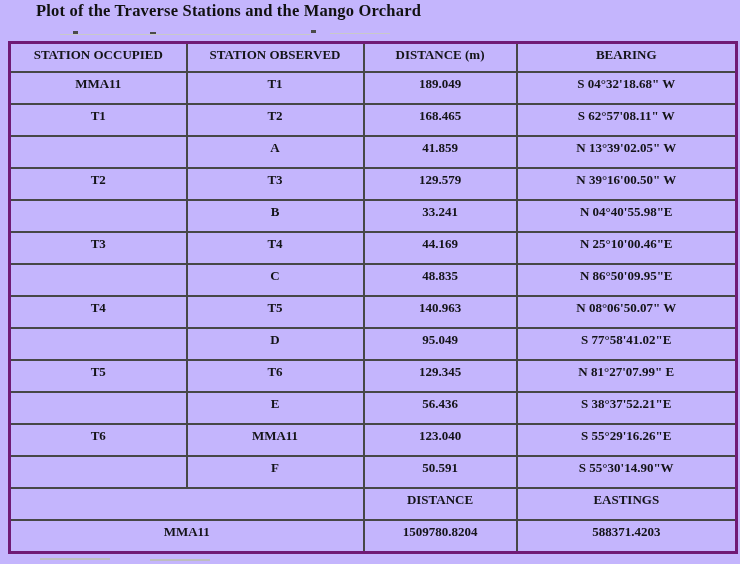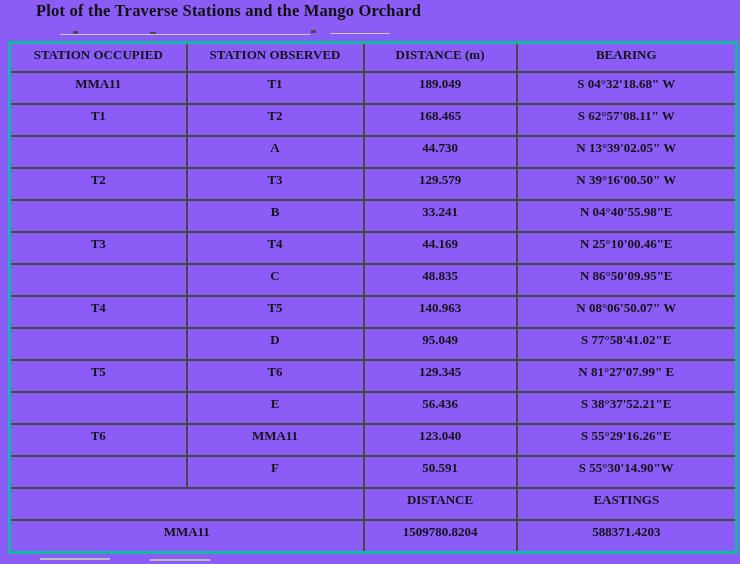--- a/index.html
+++ b/index.html
@@ -1,41 +1,41 @@
 <!DOCTYPE html>
 <html><head>
 <meta charset="utf-8">
 <style>
   html, body { margin: 0; padding: 0; background: #ffffff; }
   .page {
     position: relative;
     width: 740px;
     height: 564px;
-    background: #8b5cf6;
+    background: #c4b5fd;
     overflow: hidden;
     font-family: "Liberation Serif", serif;
   }
   .title {
     position: absolute;
     left: 36px;
     top: 1px;
     font-size: 16.5px;
     font-weight: 700;
     color: #111111;
     letter-spacing: 0.2px;
     white-space: nowrap;
   }
   table.traverse {
     position: absolute;
     left: 8px;
     top: 41px;
     width: 727px;
     border-collapse: collapse;
     table-layout: fixed;
-    border: 3px solid #14b8a6;
+    border: 3px solid #701a75;
   }
   table.traverse th,
   table.traverse td {
     border: 2px solid #474747;
     font-family: "Liberation Serif", serif;
     font-size: 13px;
     font-weight: 700;
     color: #141418;
     text-align: center;
     vertical-align: top;
@@ -86,21 +86,21 @@
       </tr>
       <tr>
         <td>T1</td>
         <td>T2</td>
         <td>168.465</td>
         <td>S 62°57'08.11" W</td>
       </tr>
       <tr>
         <td></td>
         <td>A</td>
-        <td>44.730</td>
+        <td>41.859</td>
         <td>N 13°39'02.05" W</td>
       </tr>
       <tr>
         <td>T2</td>
         <td>T3</td>
         <td>129.579</td>
         <td>N 39°16'00.50" W</td>
       </tr>
       <tr>
         <td></td>

